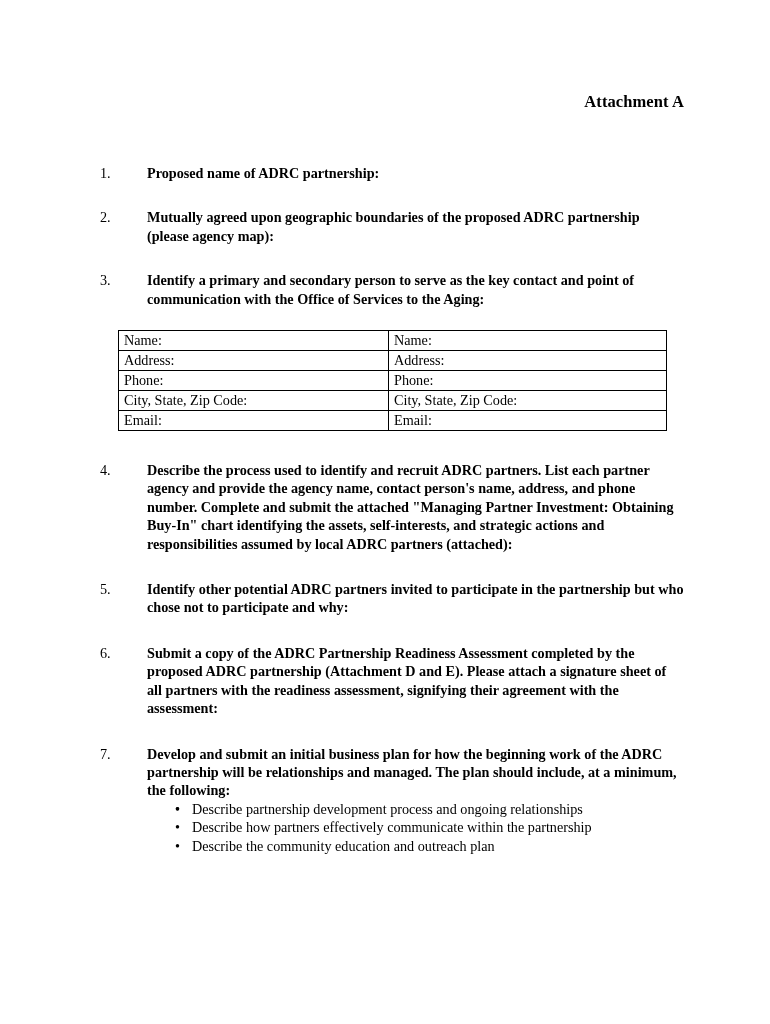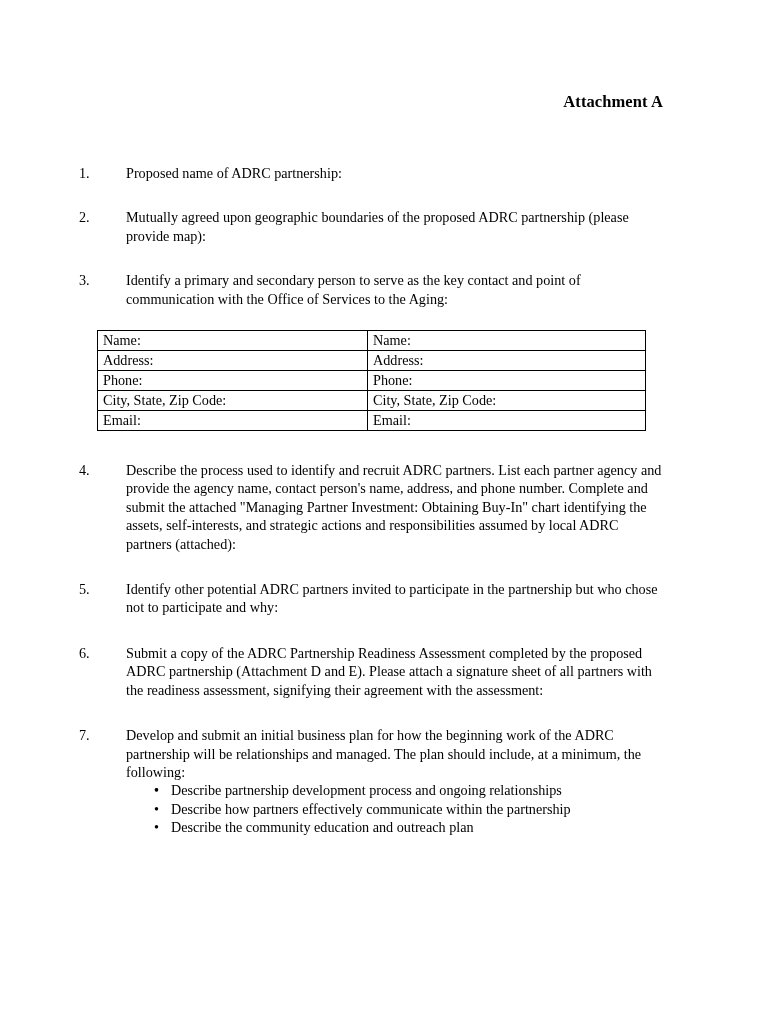--- a/index.html
+++ b/index.html
@@ -18,21 +18,21 @@
   }
   .page {
     position: relative;
     width: 770px;
     height: 1024px;
     box-sizing: border-box;
     padding: 0;
   }
   .content {
     position: absolute;
-    left: 79px;
+    left: 100px;
     top: 0;
     width: 584px;
   }
 
   
   .attachment-line {
     text-align: right;
     font-weight: bold;
     font-size: 16.5px;
     line-height: 20px;
@@ -73,21 +73,21 @@
   }
   .item-1 { margin-top: 52px; }
   .item-2 { margin-top: 26px; }
   .item-3 { margin-top: 26px; }
   .item-4 { margin-top: 30px; }
   .item-5 { margin-top: 27px; }
   .item-6 { margin-top: 27px; }
   .item-7 { margin-top: 27px; }
 
   
-  .item .body { padding-left: 0; }
+  .item .body { padding-left: 0; font-weight: bold; }
 
   
   .contact-table-wrap {
     margin-top: 22px;
     padding-left: 18px;
   }
   table.contact-table {
     border-collapse: collapse;
     width: 536px;
     table-layout: fixed;
@@ -134,21 +134,21 @@
     <div class="attachment-line">Attachment A</div>
 
 
     <div class="item item-1">
       <span class="num">1.</span>
       <span class="body">Proposed name of ADRC partnership:</span>
     </div>
 
     <div class="item item-2">
       <span class="num">2.</span>
-      <span class="body">Mutually agreed upon geographic boundaries of the proposed ADRC partnership (please provide map):</span>
+      <span class="body">Mutually agreed upon geographic boundaries of the proposed ADRC partnership (please agency map):</span>
     </div>
 
     <div class="item item-3">
       <span class="num">3.</span>
       <span class="body">Identify a primary and secondary person to serve as the key contact and point of communication with the Office of Services to the Aging:</span>
     </div>
 
     <div class="contact-table-wrap">
       <table class="contact-table">
         <tbody>

